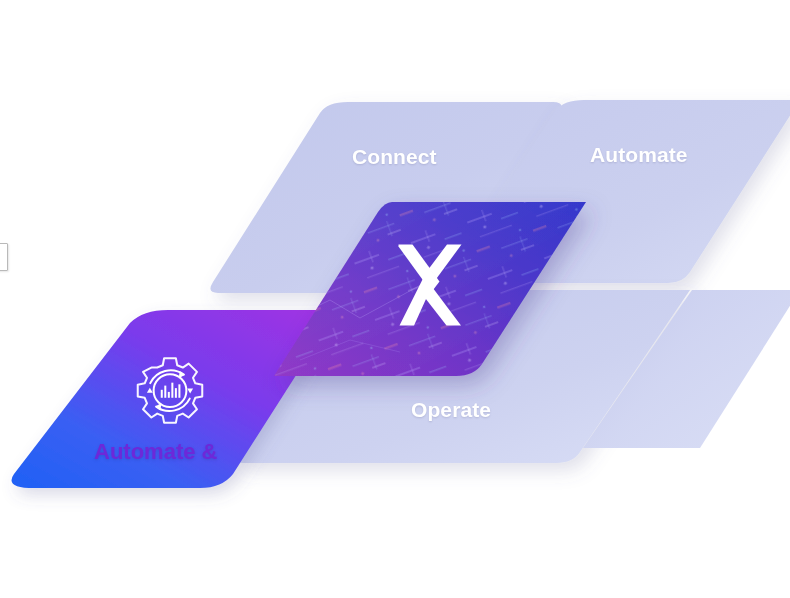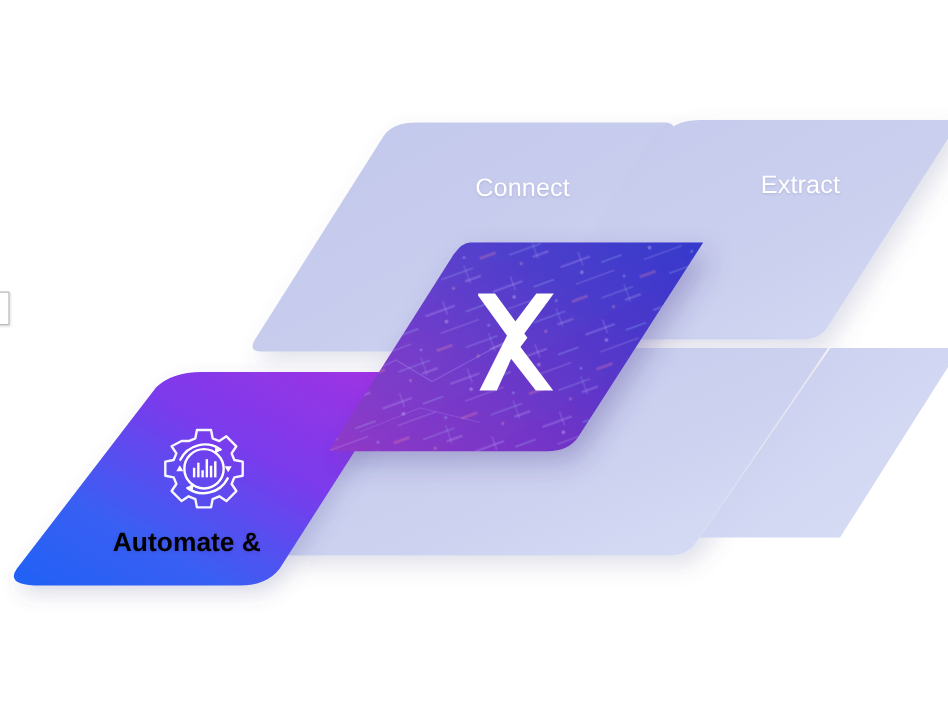--- a/index.html
+++ b/index.html
@@ -41,38 +41,37 @@
     display: block;
   }
   .panel svg {
     display: block;
     overflow: visible;
   }
 
   .panel-label {
     position: absolute;
     color: #ffffff;
-    font-weight: 400;
+    font-weight: 700;
     letter-spacing: 0.1px;
     white-space: nowrap;
     text-shadow: 0 1px 2px rgba(60,60,110,0.18);
     pointer-events: none;
-    margin-left: 44px;
   }
 
   .lbl-connect { font-size: 21px; left: 352px; top: 145px; }
   .lbl-extract { font-size: 21px; left: 590px; top: 143px; }
   .lbl-operate { font-size: 21px; left: 411px; top: 398px; }
 
   .auto-label {
     position: absolute;
     left: 94px;
     top: 437px;
     width: 215px;
-    color: #000000;
+    color: #6d28d9;
     font-size: 22px;
     font-weight: 700;
     line-height: 30px;
     text-shadow: 0 1px 3px rgba(40,40,120,0.22);
     pointer-events: none;
   }
 
   .gear-wrap {
     position: absolute;
     left: 128px;
@@ -235,22 +234,23 @@
           <rect x="260" y="195" width="340" height="190" fill="url(#tileGlow)"></rect>
           <path d="M 268 330 L 330 300 L 360 318 L 430 280" stroke="#c9b6ff" stroke-width="1" fill="none" opacity="0.25"></path>
           <path d="M 300 360 L 350 340 L 400 352" stroke="#b7a2ff" stroke-width="1" fill="none" opacity="0.20"></path>
         </g>
       </g>
     </svg>
   </div>
 
   <div class="panel-label lbl-connect">Connect</div>
 
-  <div class="panel-label lbl-extract">Extract</div>
-
+  <div class="panel-label lbl-extract">Automate</div>
+
+  <div class="panel-label lbl-operate">Operate</div>
 
   <div class="auto-label">
     <div>Automate &amp;</div>
   </div>
 
   <div class="gear-wrap">
     <svg width="84" height="84" viewBox="0 0 100 100" xmlns="http://www.w3.org/2000/svg">
       <g fill="none" stroke="#ffffff" stroke-width="2.4" stroke-linejoin="round" stroke-linecap="round">
 
         <path d="M43.0 7.5 L57.0 7.5 L58.6 15.8 L65.2 18.5 L72.2 13.8 L82.1 23.7 L77.4 30.7 L80.1 37.3 L88.4 38.9 L88.4 52.9 L80.1 54.5 L77.4 61.1 L82.1 68.1 L72.2 78.0 L65.2 73.3 L58.6 76.0 L57.0 84.3 L43.0 84.3 L41.4 76.0 L34.8 73.3 L27.8 78.0 L17.9 68.1 L22.6 61.1 L19.9 54.5 L11.6 52.9 L11.6 38.9 L19.9 37.3 L22.6 30.7 L17.9 23.7 L27.8 18.5 L34.8 18.5 L41.4 15.8 Z" opacity="0.95"></path>

